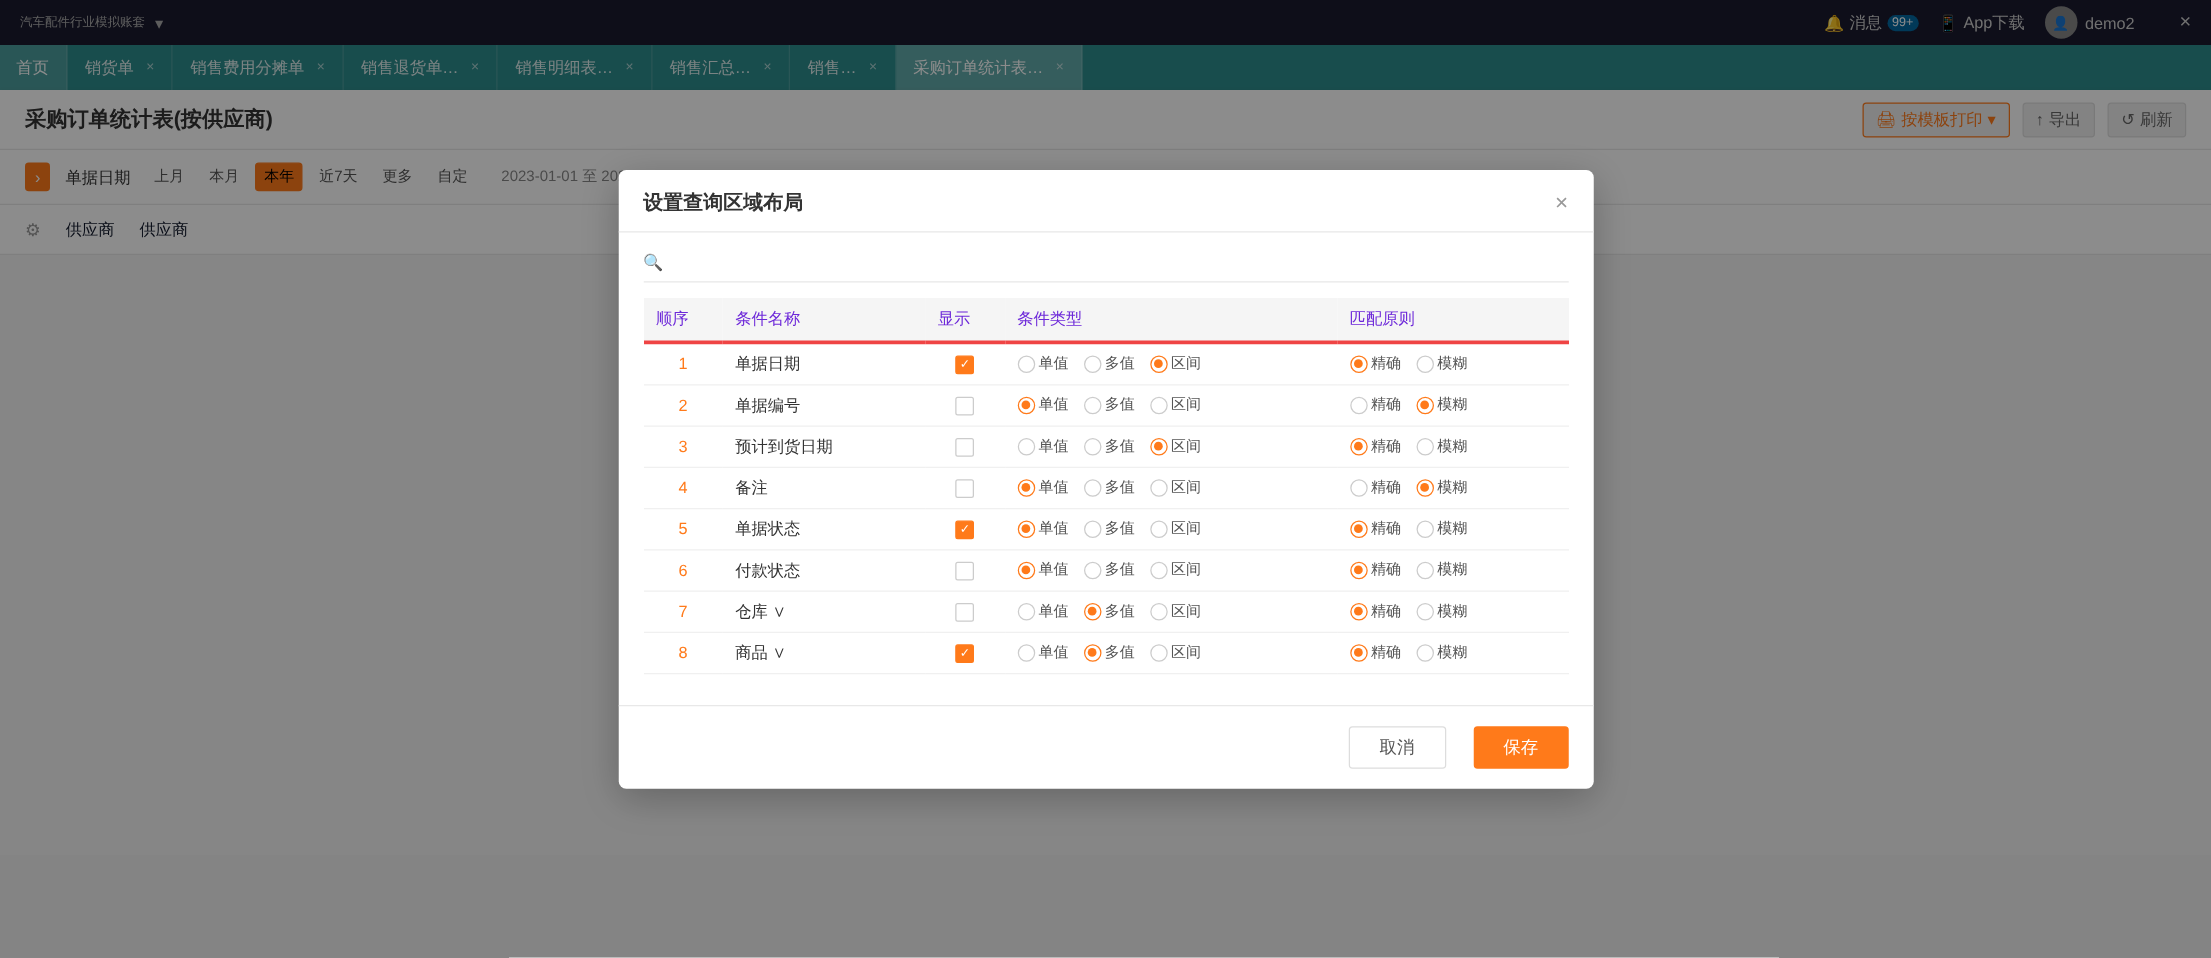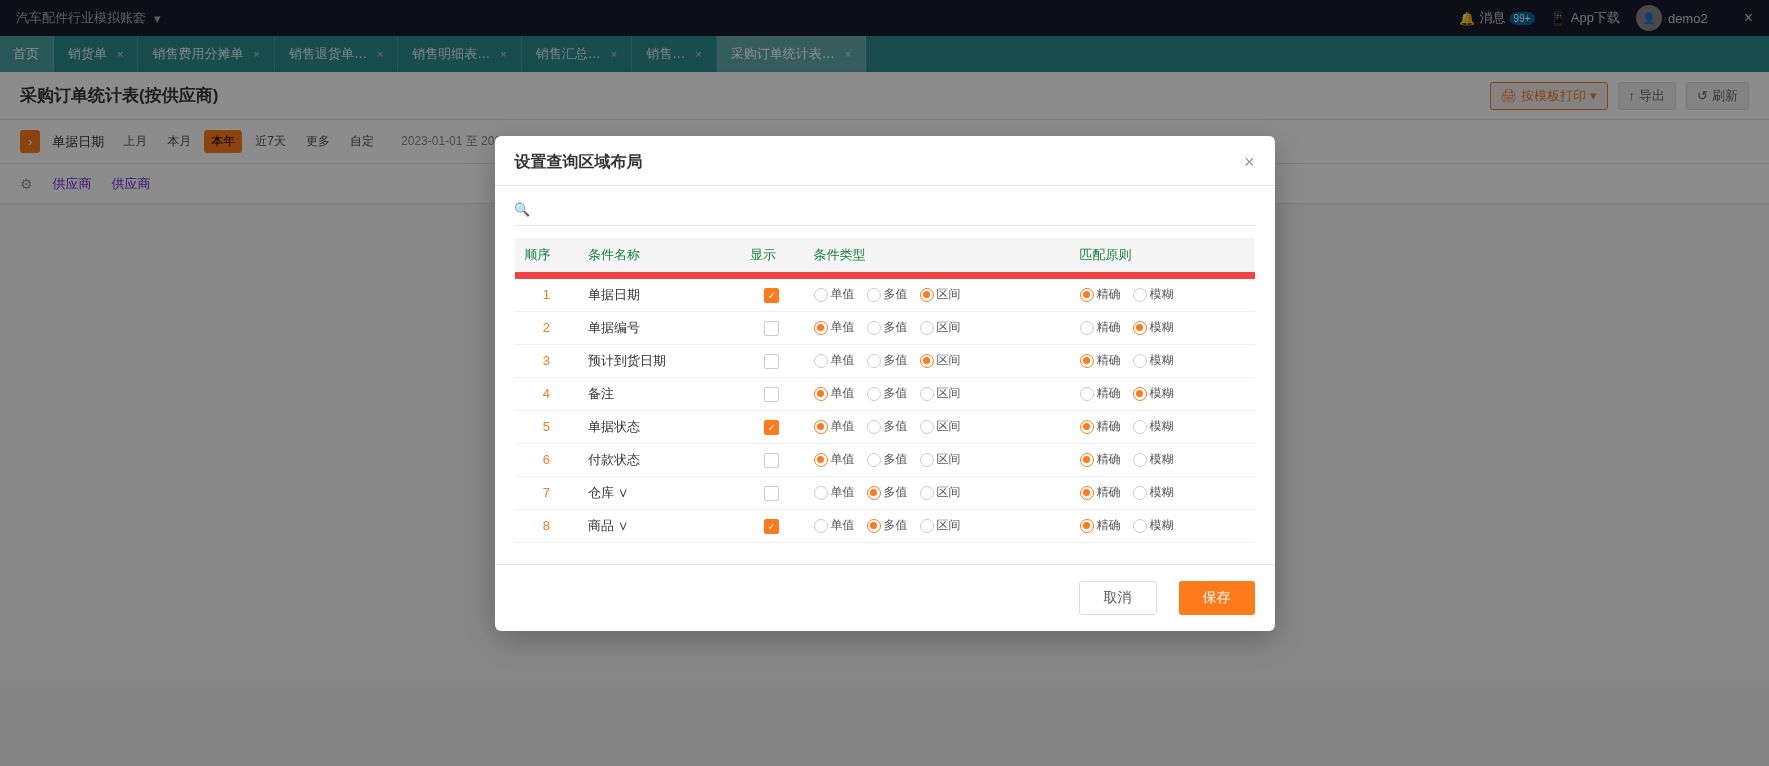--- a/index.html
+++ b/index.html
@@ -10,21 +10,21 @@
       background: #1a1a2e;
       height: 36px;
       display: flex;
       align-items: center;
       justify-content: space-between;
       padding: 0 16px;
       color: #ccc;
       font-size: 13px;
     }
     .top-bar-left { display: flex; align-items: center; gap: 8px; }
-    .top-bar-title { color: #aaa; font-size: 13px; }
+    .top-bar-title { color: #aaa; font-size: 10px; }
     .top-bar-right { display: flex; align-items: center; gap: 16px; }
     .notification-btn { display: flex; align-items: center; gap: 4px; cursor: pointer; color: #ccc; font-size: 13px; }
     .badge { background: #0369a1; color: white; font-size: 10px; border-radius: 8px; padding: 1px 4px; }
     .app-download { display: flex; align-items: center; gap: 4px; cursor: pointer; color: #ccc; font-size: 13px; }
     .avatar-area { display: flex; align-items: center; gap: 6px; cursor: pointer; }
     .avatar { width: 26px; height: 26px; border-radius: 50%; background: #888; display: flex; align-items: center; justify-content: center; color: white; font-size: 11px; }
     .close-top { color: #ccc; cursor: pointer; font-size: 16px; margin-left: 20px; }
 
     
     .tab-bar {
@@ -89,21 +89,21 @@
     .table-header {
       background: white;
       height: 40px;
       display: flex;
       align-items: center;
       padding: 0 20px;
       border-bottom: 1px solid #e8e8e8;
       gap: 20px;
     }
     .gear-icon { color: #999; cursor: pointer; font-size: 14px; }
-    .col-header { font-size: 13px; color: #6d28d9; font-weight: 500; }
+    .col-header { font-size: 13px; color: #0f172a; font-weight: 500; }
 
     
     .overlay {
       position: fixed;
       top: 0; left: 0; right: 0; bottom: 0;
       background: rgba(0,0,0,0.45);
       z-index: 100;
       display: flex;
       align-items: center;
       justify-content: center;
@@ -162,22 +162,22 @@
     .dialog-search input::placeholder { color: #bbb; }
     .search-icon { color: #999; font-size: 13px; }
 
     
     .conditions-table { width: 100%; border-collapse: collapse; font-size: 13px; }
     .conditions-table th {
       background: #f5f5f5;
       padding: 8px 10px;
       text-align: left;
       font-weight: 500;
-      color: #15803d;
-      border-bottom: 7px solid #ef4444;
+      color: #6d28d9;
+      border-bottom: 3px solid #ef4444;
       font-size: 13px;
     }
     .conditions-table td {
       padding: 7px 10px;
       border-bottom: 1px solid #f0f0f0;
       vertical-align: middle;
       color: #333;
     }
 
     

